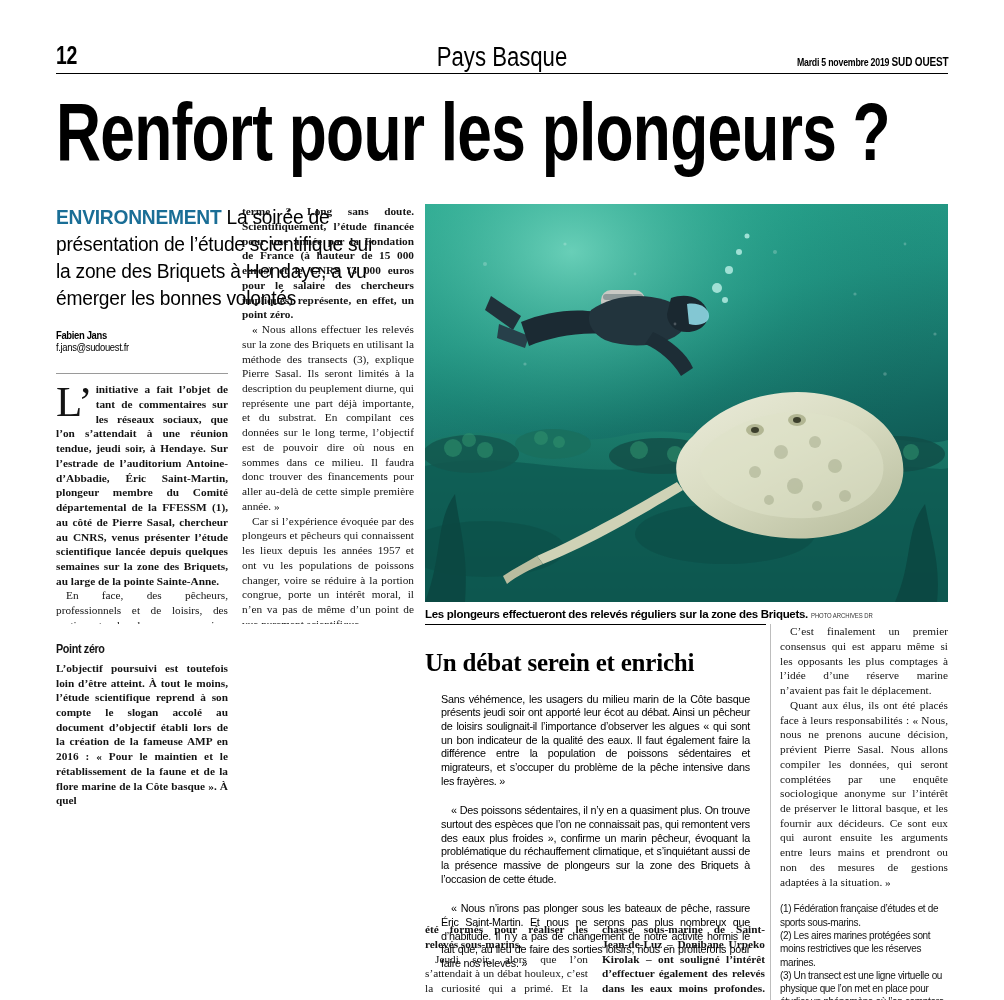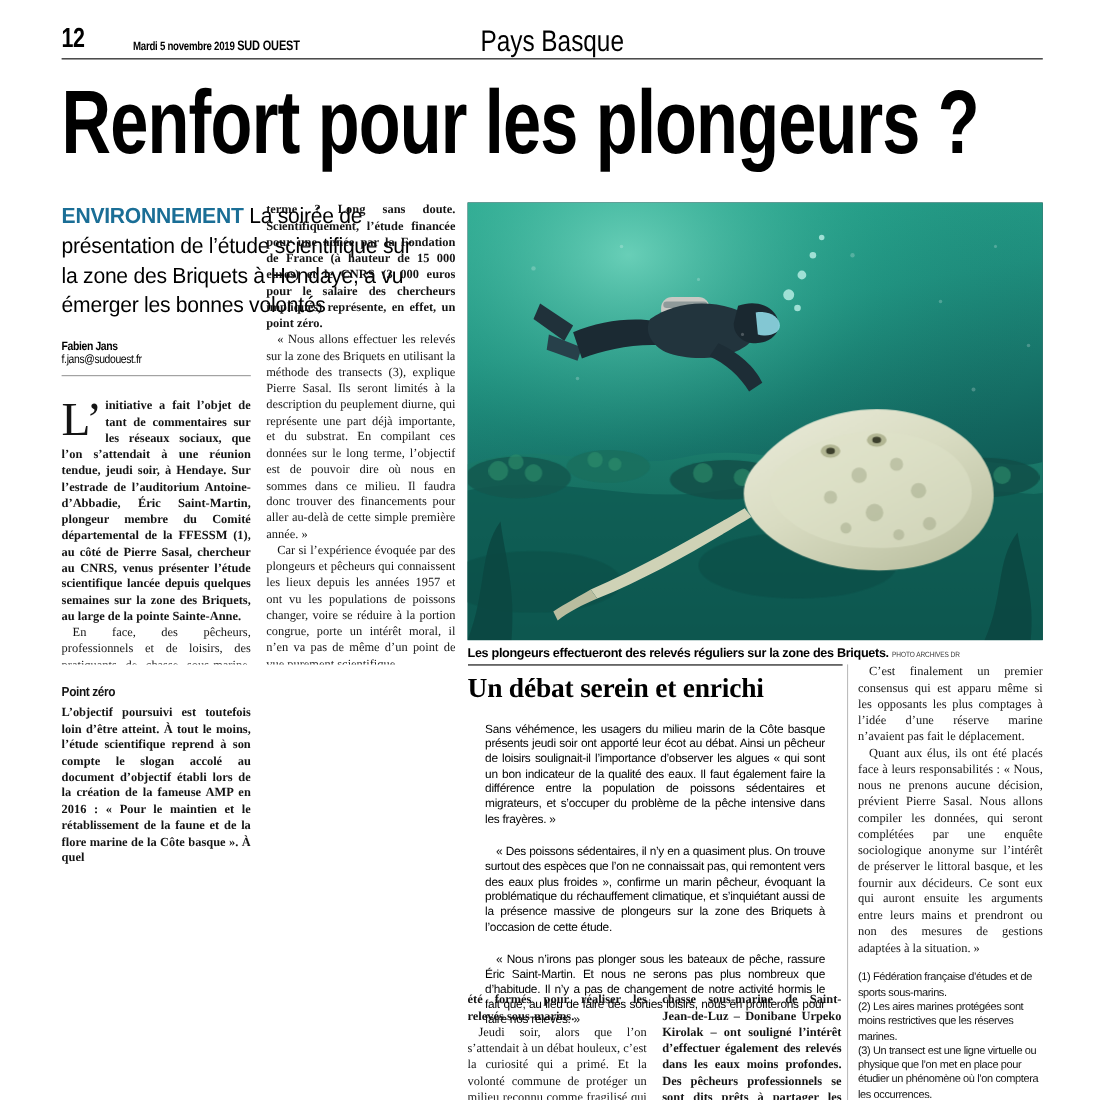--- a/index.html
+++ b/index.html
@@ -23,23 +23,24 @@
     box-sizing: border-box;
     padding: 0 56px;
   }
 
   
   .masthead {
     position: relative;
     height: 48px;
     display: flex;
     align-items: flex-end;
-    justify-content: flex-start;
+    justify-content: space-between;
     border-bottom: 1.4px solid #000;
     padding-bottom: 5px;
+    margin-top: 20px;
   }
   .folio {
     font-family: "Liberation Sans", sans-serif;
     font-weight: bold;
     font-size: 25px;
     letter-spacing: -0.5px;
     line-height: 1;
     transform: scaleX(0.78);
     transform-origin: left bottom;
   }
@@ -105,21 +106,21 @@
   }
   .kicker { color: #1a6e96; font-weight: bold; }
 
   .byline {
     position: absolute;
     left: 0;
     top: 125px;
     width: 172px;
     font-family: "Liberation Sans", sans-serif;
     border-bottom: 1px solid #9a9a9a;
-    padding-bottom: 8px;
+    padding-bottom: 20px;
   }
   .byline-name {
     font-weight: bold;
     font-size: 11px;
     letter-spacing: -0.4px;
     transform: scaleX(0.86);
     transform-origin: left;
     display: block;
   }
   .byline-mail {
@@ -241,21 +242,21 @@
     width: 523px;
   }
   .sub-rule-top {
     border-top: 1px solid #000;
     width: 341px;
   }
   .sub-headline {
     font-family: "Liberation Serif", serif;
     font-size: 25px;
     line-height: 1.1;
-    margin: 8px 0 10px 0;
+    margin: 24px 0 10px 0;
     letter-spacing: -0.2px;
     width: 341px;
   }
   .sub-lead {
     width: 341px;
     font-family: "Liberation Sans", sans-serif;
     font-size: 10.8px;
     line-height: 1.265;
     text-align: justify;
     hyphens: auto;

